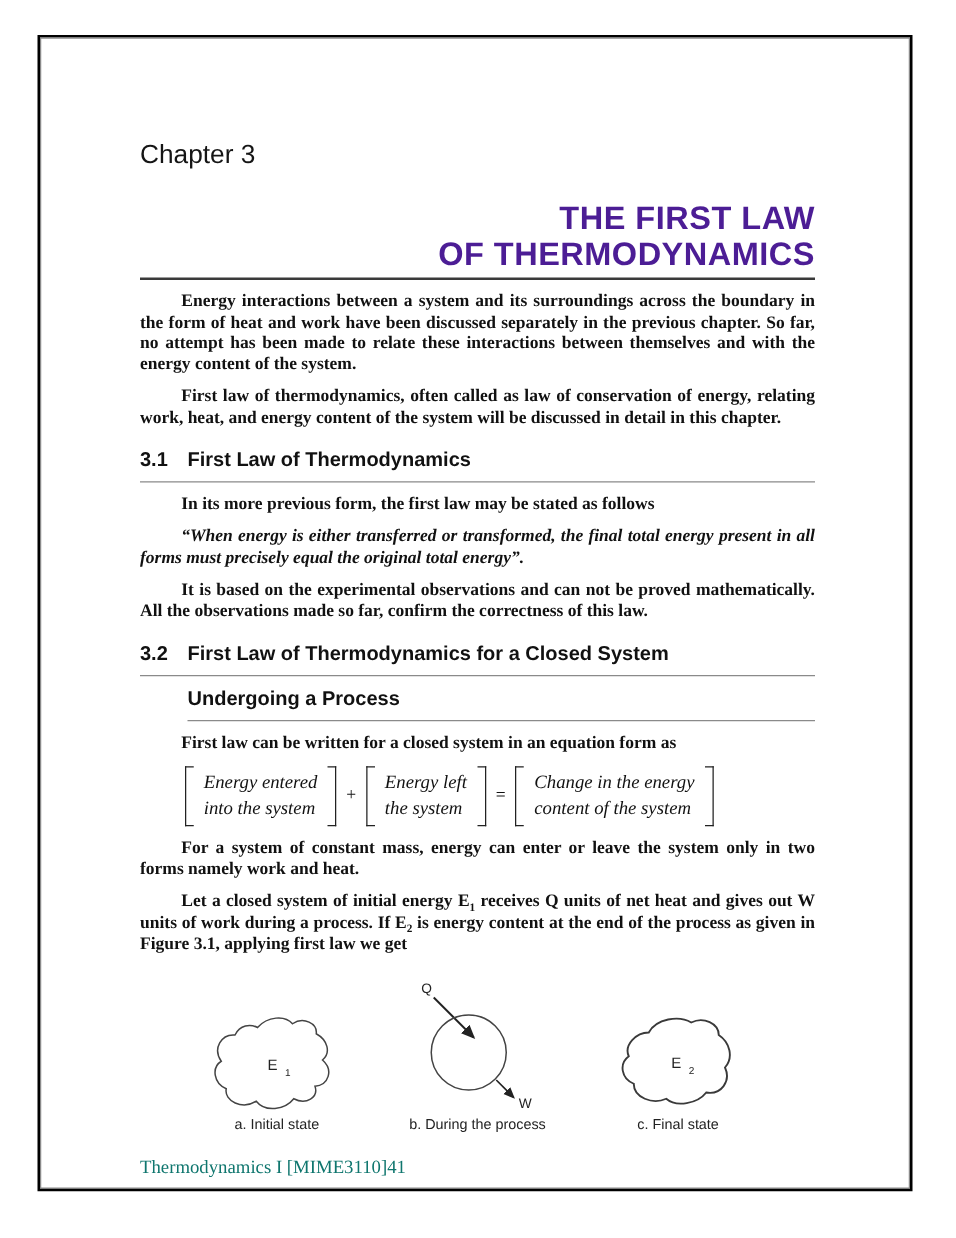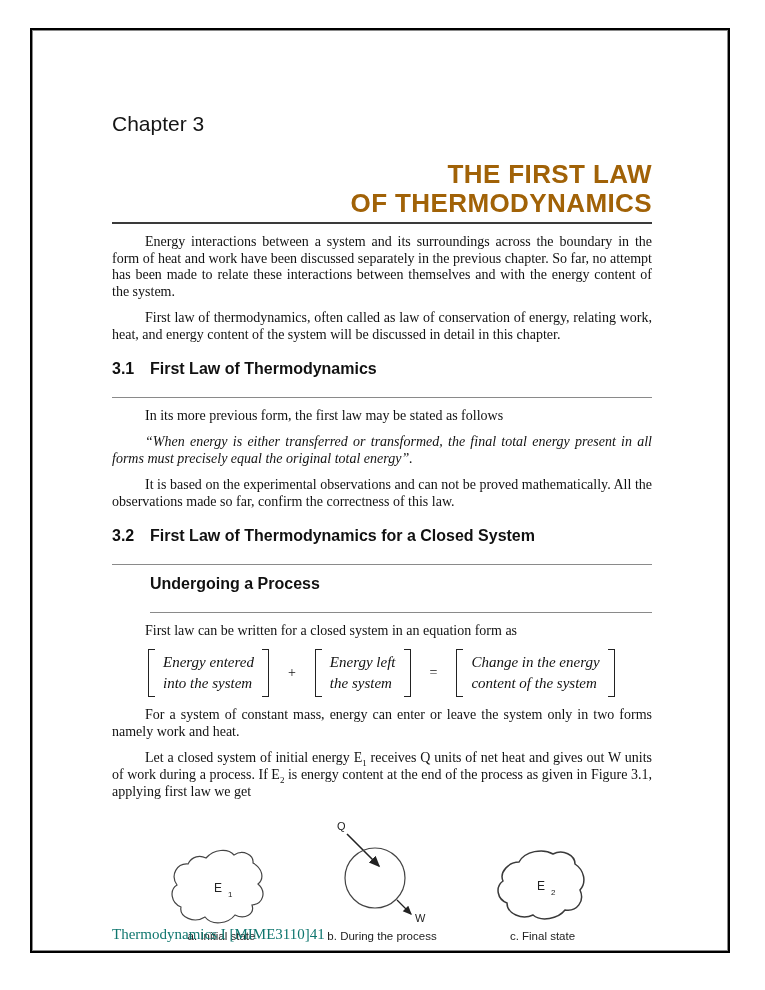--- a/index.html
+++ b/index.html
@@ -14,41 +14,41 @@
   }
   .content { padding:0 76px 0 80px; }
 
   .chapter {
     margin-top:82px; font-family:"Liberation Sans", sans-serif;
     font-size:21px; color:#151515;
   }
   .doc-title {
     margin-top:24px; text-align:right;
     font-family:"Liberation Sans", sans-serif; font-weight:bold;
-    font-size:26px; line-height:29px; letter-spacing:0.4px; color:#a16207;
+    font-size:26px; line-height:29px; letter-spacing:0.4px; color:#4c1d95;
   }
   .title-rule { border-bottom:2px solid #3a3a3a; margin-top:4px; }
 
   .body {
-    font-size:14px; line-height:16.6px; text-align:justify; margin:10px 0;
+    font-size:14px; line-height:16.6px; text-align:justify; margin:10px 0;font-weight:bold;
   }
   .indent { text-indent:33px; }
   .quote { font-style:italic; }
   sub { font-size:9px; line-height:0; }
 
   .section {
     font-family:"Liberation Sans", sans-serif; font-weight:bold;
     font-size:16px; color:#111; border-bottom:1px solid #8a8a8a;
-    padding-bottom:19px; margin:16px 0 10px 0;
+    padding-bottom:7px; margin:16px 0 10px 0;
   }
   .secnum { display:inline-block; width:38px; }
   .section.sub { margin-top:5px; margin-left:38px; }
 
   .equation {
-    display:flex; align-items:center; margin:10px 0 10px 36px; gap:18px;
+    display:flex; align-items:center; margin:10px 0 10px 36px; gap:7px;
   }
   .mat { display:flex; align-items:stretch; }
   .mb { width:6px; }
   .mb.l { border-left:1.5px solid #222; border-top:1.5px solid #222; border-bottom:1.5px solid #222; }
   .mb.r { border-right:1.5px solid #222; border-top:1.5px solid #222; border-bottom:1.5px solid #222; }
   .mlines {
     padding:3px 8px; font-style:italic; font-size:15px; line-height:21px;
     font-family:"Liberation Serif", serif;
   }
   .op { font-size:14px; padding:0 1px; }

